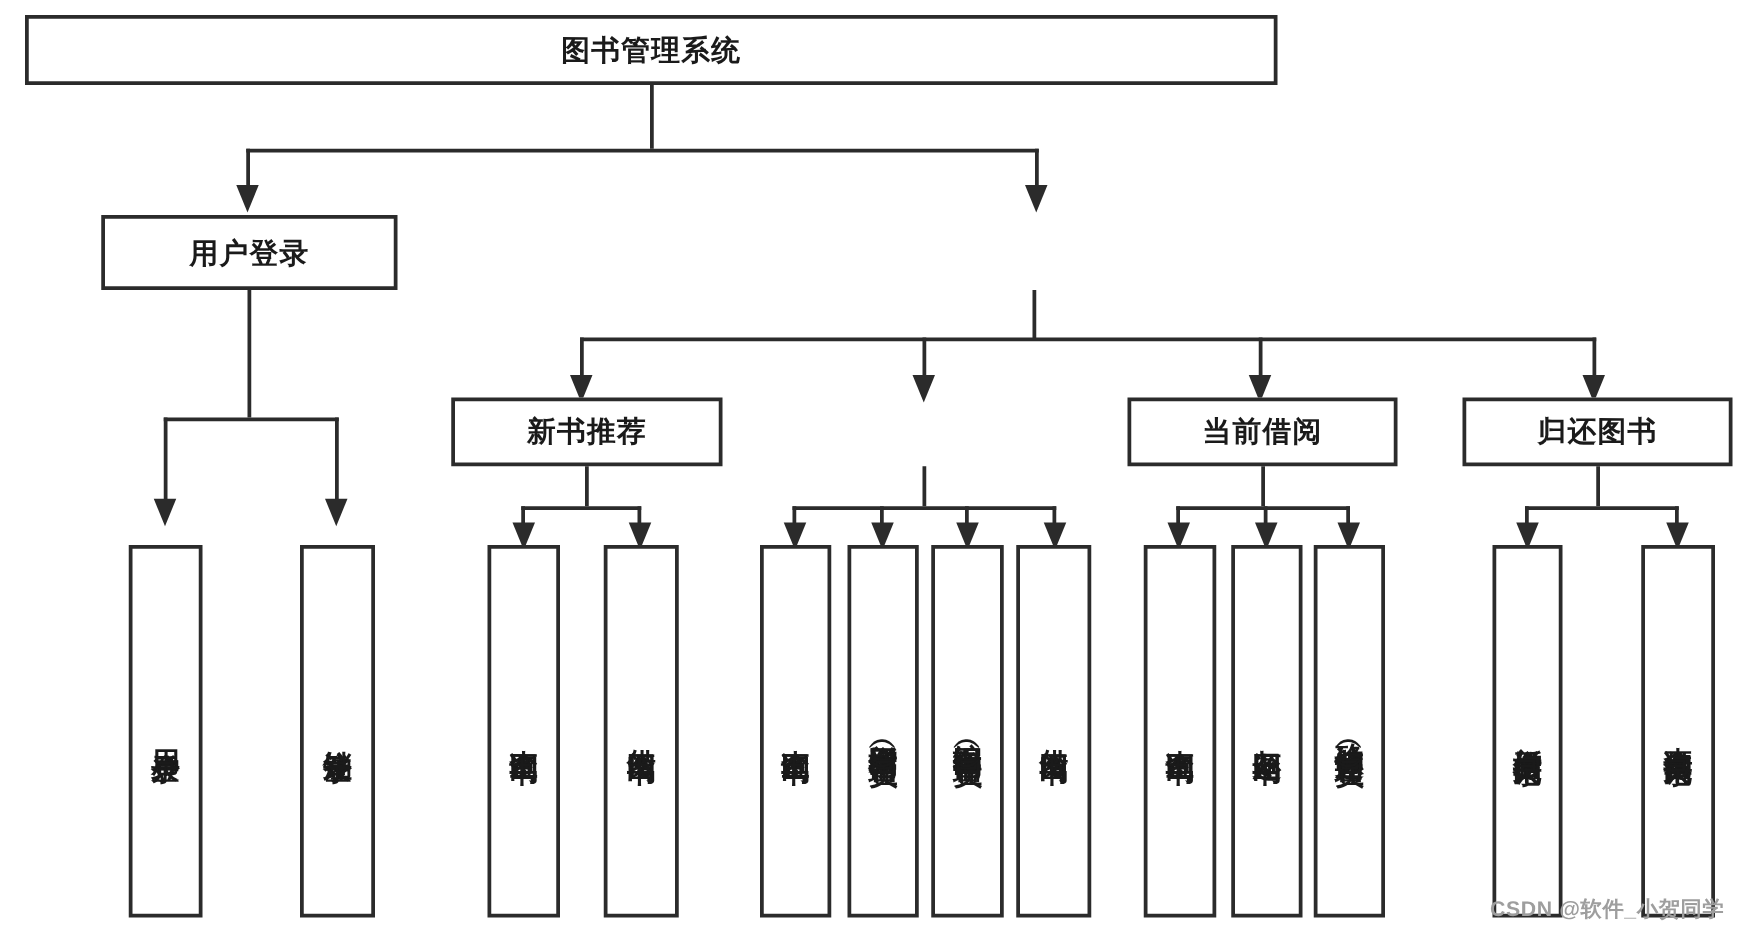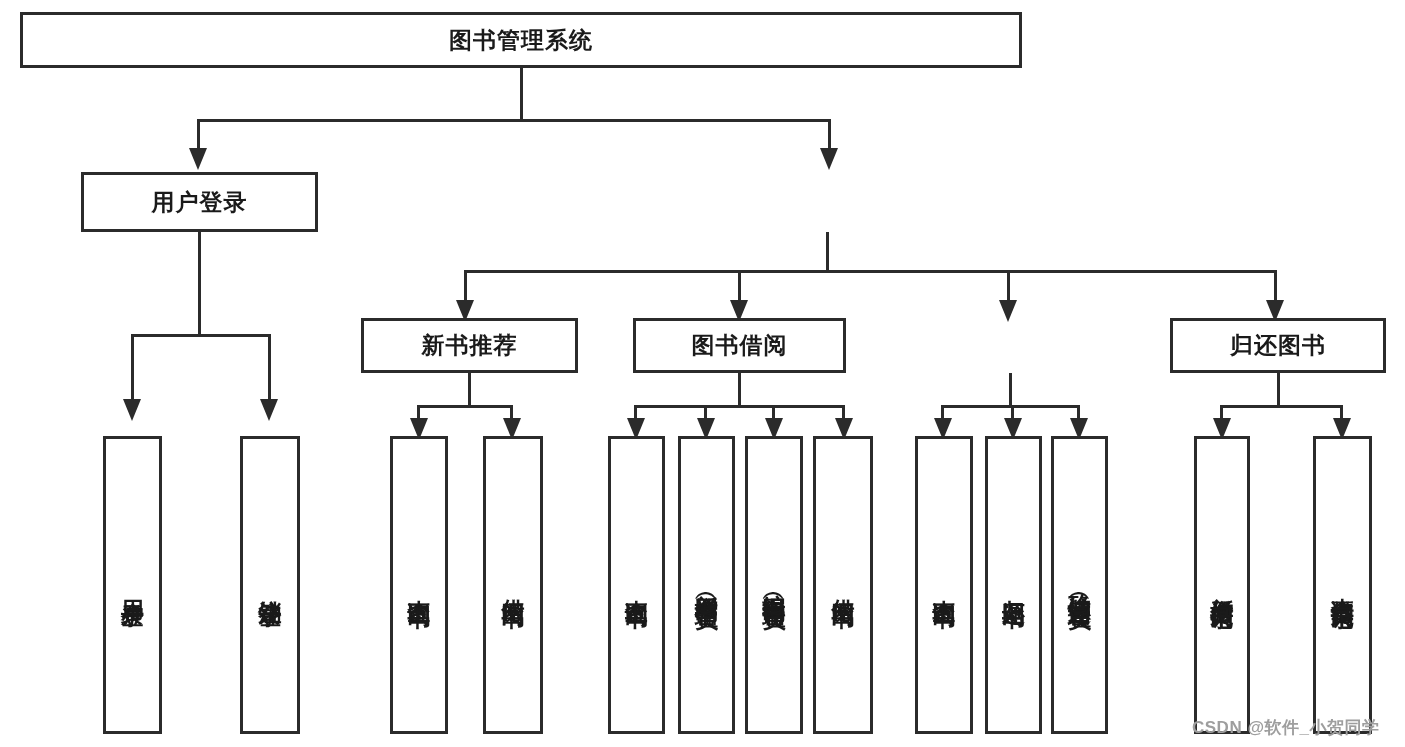--- a/index.html
+++ b/index.html
@@ -112,22 +112,22 @@
 
   <div class="edge v" style="left:1007px; top:270px; width:3px; height:31px;"></div>
   <div class="arrow" style="left:999px; top:300px;"></div>
 
   <div class="edge v" style="left:1274px; top:270px; width:3px; height:31px;"></div>
   <div class="arrow" style="left:1266px; top:300px;"></div>
 
   <div class="node horiz" style="left:361px; top:318px; width:217px; height:55px;">
     <span>新书推荐</span>
   </div>
-  <div class="node horiz" style="left:633px; top:318px; width:213px; height:55px;">
-    <span>图书借阅</span>
+  <div class="node horiz" style="left:902px; top:318px; width:216px; height:55px;">
+    <span>当前借阅</span>
   </div>
   <div class="node horiz" style="left:1170px; top:318px; width:216px; height:55px;">
     <span>归还图书</span>
   </div>
 
   <div class="edge v" style="left:468px; top:373px; width:3px; height:32px;"></div>
   <div class="edge h" style="left:417px; top:405px; width:96px; height:3px;"></div>
   <div class="edge v" style="left:417px; top:405px; width:3px; height:16px;"></div>
   <div class="arrow" style="left:410px; top:418px;"></div>
   <div class="edge v" style="left:510px; top:405px; width:3px; height:16px;"></div>

